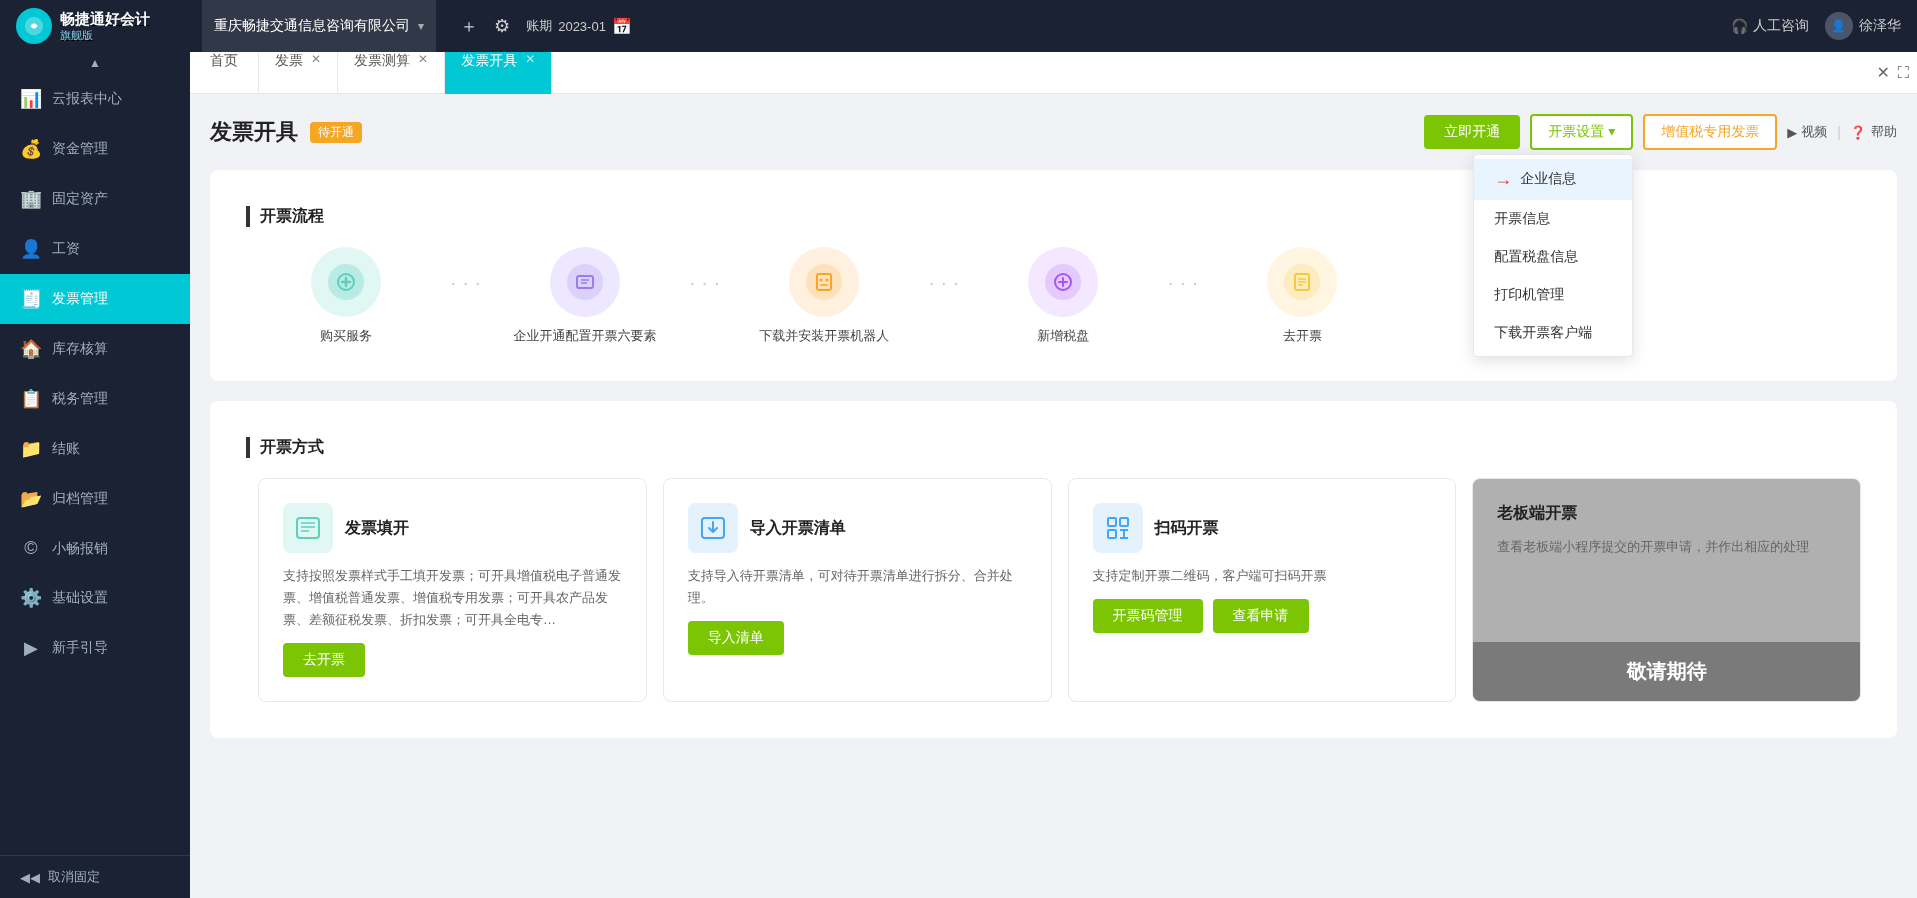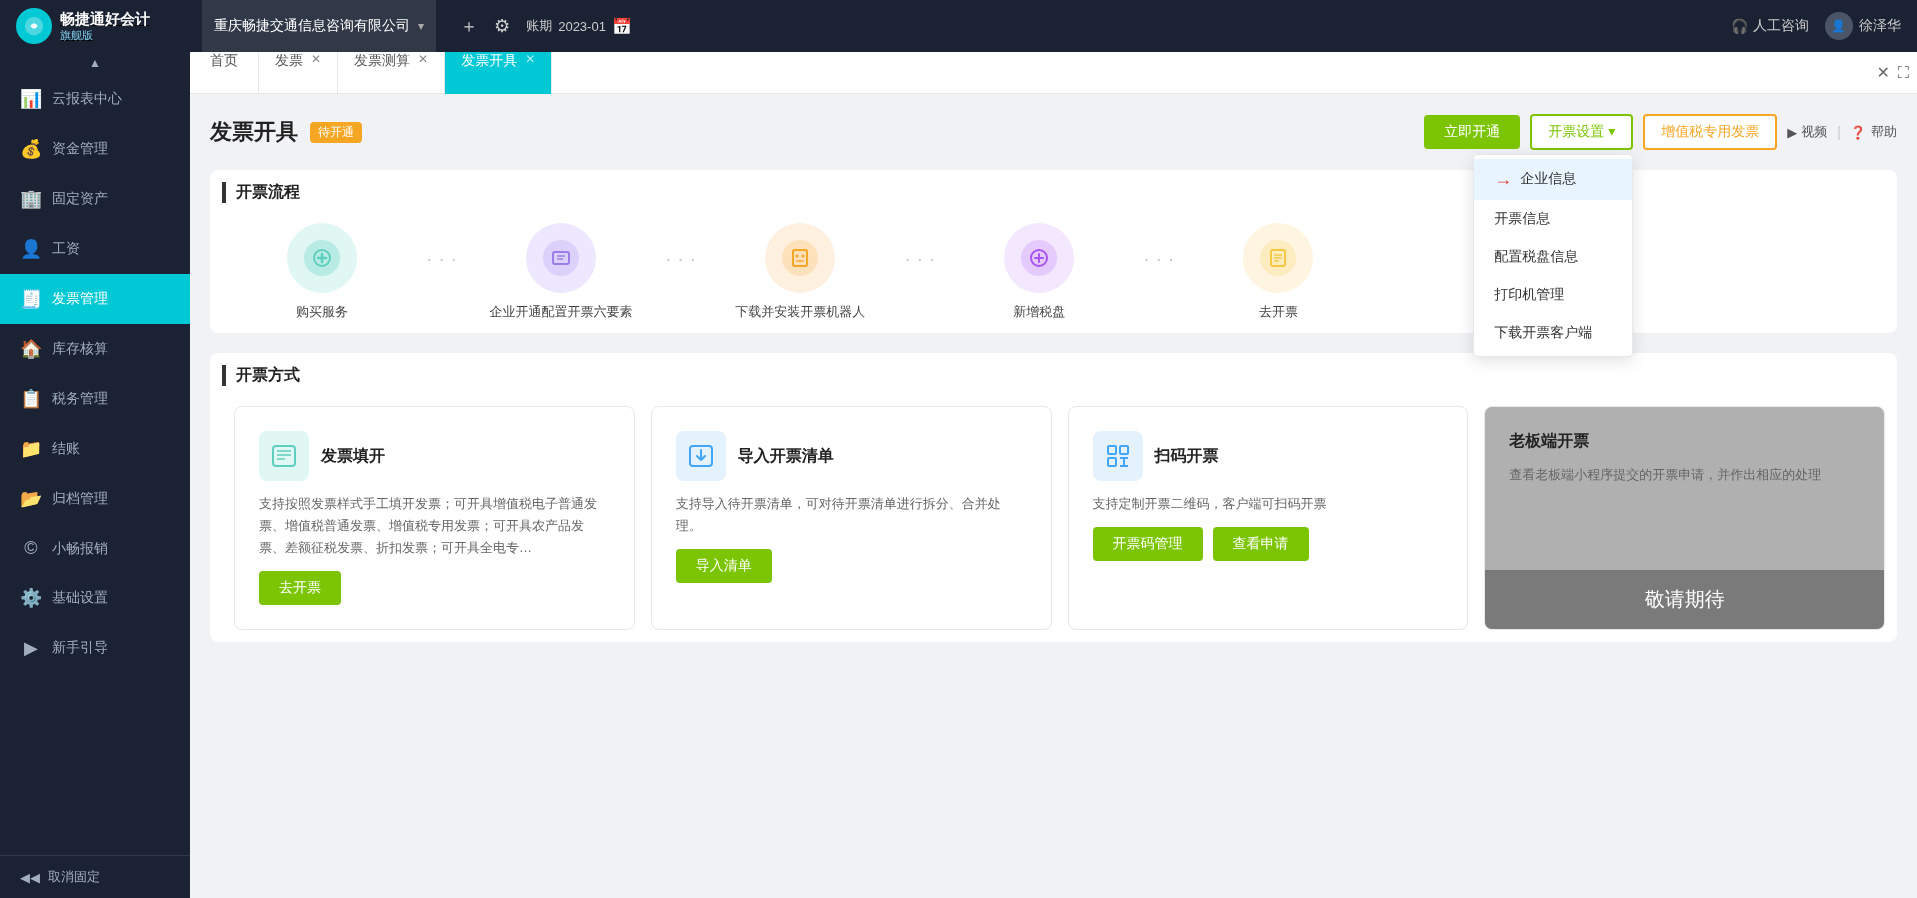--- a/index.html
+++ b/index.html
@@ -59,21 +59,21 @@
     .page-title-area { display: flex; align-items: center; gap: 12px; }
     .page-title { font-size: 22px; font-weight: bold; color: #222; }
     .status-badge { background: #f5a623; color: #fff; padding: 2px 8px; border-radius: 4px; font-size: 12px; }
     .header-actions { display: flex; align-items: center; gap: 10px; position: relative; }
     .btn-green { background: #7cc504; color: #fff; border: none; border-radius: 4px; padding: 8px 20px; font-size: 14px; cursor: pointer; }
     .btn-outline-green { background: #fff; color: #7cc504; border: 2px solid #7cc504; border-radius: 4px; padding: 7px 16px; font-size: 14px; cursor: pointer; display: flex; align-items: flex-start; gap: 4px; }
     .btn-outline-yellow { background: #fff; color: #f5a623; border: 2px solid #f5a623; border-radius: 4px; padding: 7px 16px; font-size: 14px; cursor: pointer; }
     .btn-text { background: none; border: none; color: #555; cursor: pointer; font-size: 13px; display: flex; align-items: center; gap: 4px; }
 
     
-    .section { background: #fff; border-radius: 8px; padding: 12px; margin-bottom: 20px; }
+    .section { background: #fff; border-radius: 8px; padding: 36px; margin-bottom: 20px; }
     .section-title { font-size: 16px; font-weight: bold; color: #222; margin-bottom: 20px; border-left: 4px solid #333; padding-left: 10px; }
 
     
     .flow-steps { display: flex; align-items: center; gap: 0; }
     .flow-step { display: flex; flex-direction: column; align-items: center; gap: 10px; width: 200px; }
     .flow-step-icon { width: 70px; height: 70px; border-radius: 50%; display: flex; align-items: center; justify-content: center; font-size: 28px; }
     .icon-teal { background: #e0f7f7; }
     .icon-purple { background: #f0e8ff; }
     .icon-orange { background: #fff0e0; }
     .icon-light-purple { background: #f5e8ff; }
@@ -411,21 +411,21 @@
                 <button class="payment-card-btn">查看申请</button>
               </div>
             </div>
 
             <div class="payment-card overlay-card" style="background:#b0b0b0; position:relative; overflow:hidden;">
               <div class="payment-card-header">
                 <span class="payment-card-title">老板端开票</span>
               </div>
               <div class="payment-card-desc">查看老板端小程序提交的开票申请，并作出相应的处理</div>
               <div style="position:absolute; bottom:0; left:0; right:0; background:rgba(100,100,100,0.7); padding:16px; text-align:center;">
-                <span style="color:#fff; font-size:20px; font-weight:normal;">敬请期待</span>
+                <span style="color:#fff; font-size:20px; font-weight:bold;">敬请期待</span>
               </div>
             </div>
           </div>
         </div>
       </div>
     </div>
   </div>
 </div>
 
 </body></html>

